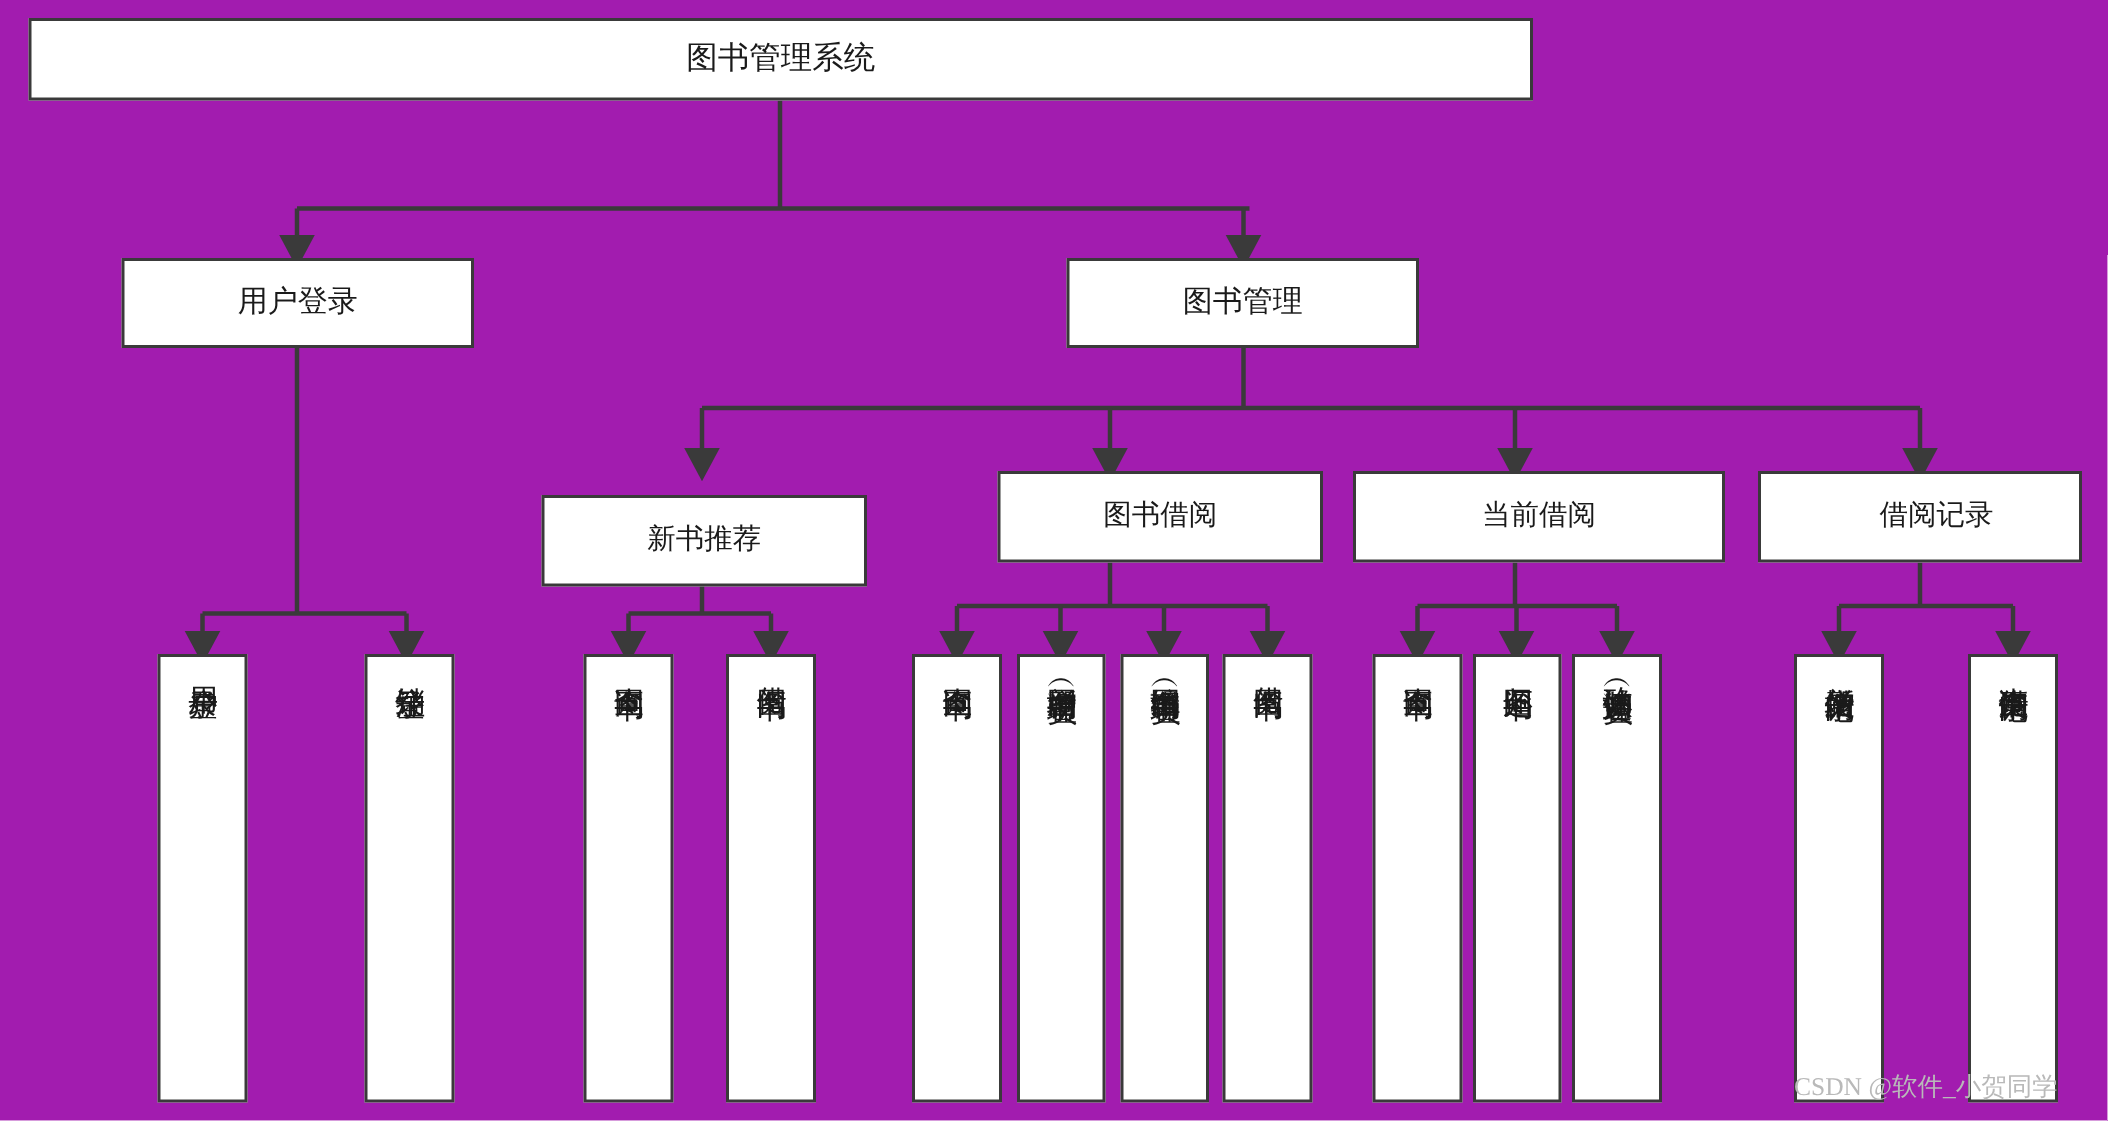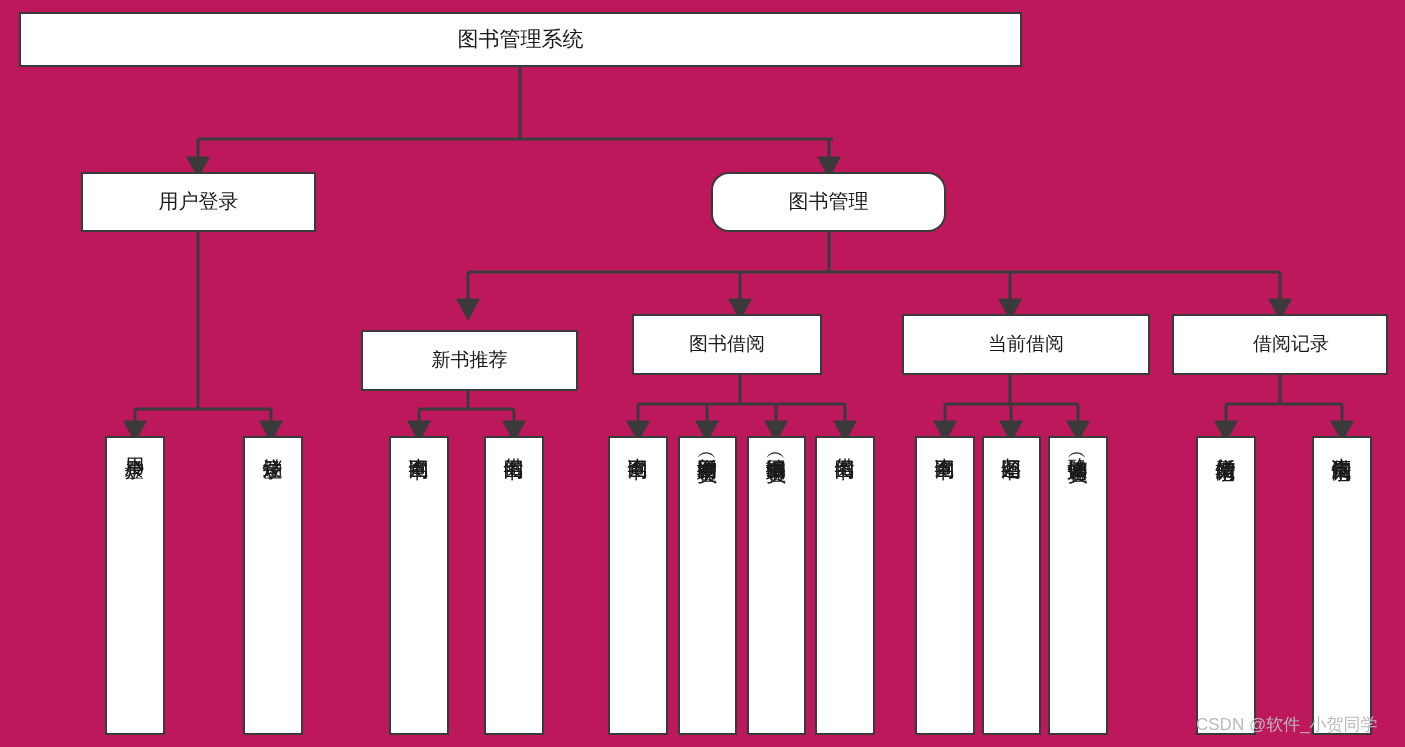--- a/index.html
+++ b/index.html
@@ -7,21 +7,21 @@
     padding: 0;
     background: #ffffff;
   }
   body {
     font-family: "Liberation Sans", "DejaVu Sans", sans-serif;
   }
   #canvas {
     position: relative;
     width: 1405px;
     height: 747px;
-    background: #be185d;
+    background: #a21caf;
     overflow: hidden;
   }
   #wires {
     position: absolute;
     left: 0;
     top: 0;
     width: 1405px;
     height: 747px;
     pointer-events: none;
   }
@@ -64,21 +64,21 @@
     white-space: normal;
   }
   #watermark {
     position: absolute;
     left: 1196px;
     top: 713px;
     font-size: 17px;
     color: #b9b9b9;
     white-space: nowrap;
     z-index: 3;
-    font-family: Liberation Sans, sans-serif;
+    font-family: Liberation Serif, serif;
   }
 </style>
 </head>
 <body>
 
 <div id="canvas">
 
   <svg id="wires" viewBox="0 0 1405 747" xmlns="http://www.w3.org/2000/svg">
     <defs>
       <marker id="arrow" markerWidth="10" markerHeight="10" refX="1.2" refY="4" orient="auto" markerUnits="strokeWidth">
@@ -130,28 +130,28 @@
     </g>
   </svg>
 
   <div class="node root" style="left:19px; top:12px; width:1003px; height:55px;">
     <span class="label">图书管理系统</span>
   </div>
 
   <div class="node level2" style="left:81px; top:172px; width:235px; height:60px;">
     <span class="label">用户登录</span>
   </div>
-  <div class="node level2" style="left:711px; top:172px; width:235px; height:60px;border-radius:18px;">
+  <div class="node level2" style="left:711px; top:172px; width:235px; height:60px;">
     <span class="label">图书管理</span>
   </div>
 
   <div class="node level3" style="left:361px; top:314px; width:217px; height:61px;margin-top:16px;">
     <span class="label">新书推荐</span>
   </div>
-  <div class="node level3" style="left:632px; top:314px; width:190px; height:61px;">
+  <div class="node level3" style="left:665px; top:314px; width:217px; height:61px;">
     <span class="label">图书借阅</span>
   </div>
   <div class="node level3" style="left:902px; top:314px; width:248px; height:61px;">
     <span class="label">当前借阅</span>
   </div>
   <div class="node level3" style="left:1172px; top:314px; width:216px; height:61px;padding-left:22px;">
     <span class="label">借阅记录</span>
   </div>
 
   <div class="node leaf" style="left:105px; top:436px; width:60px; height:299px;">

